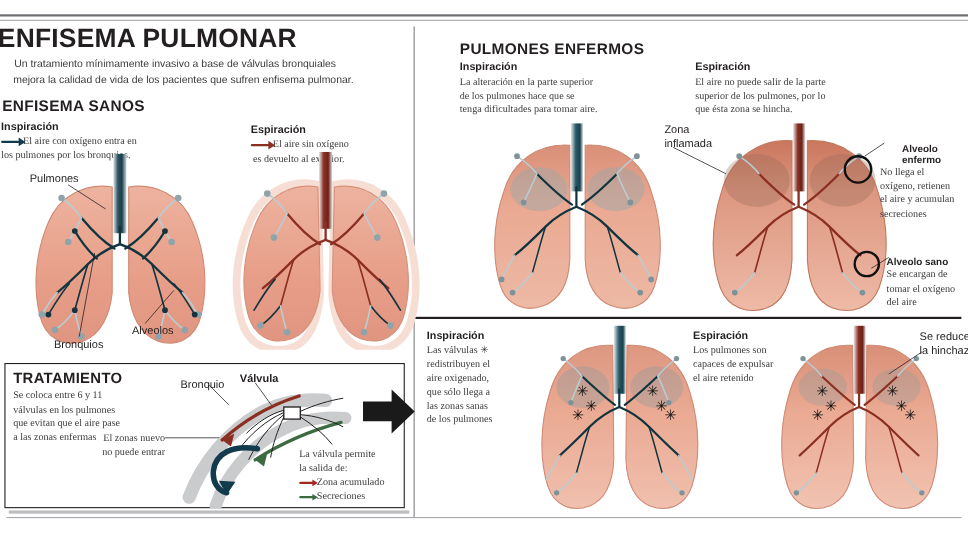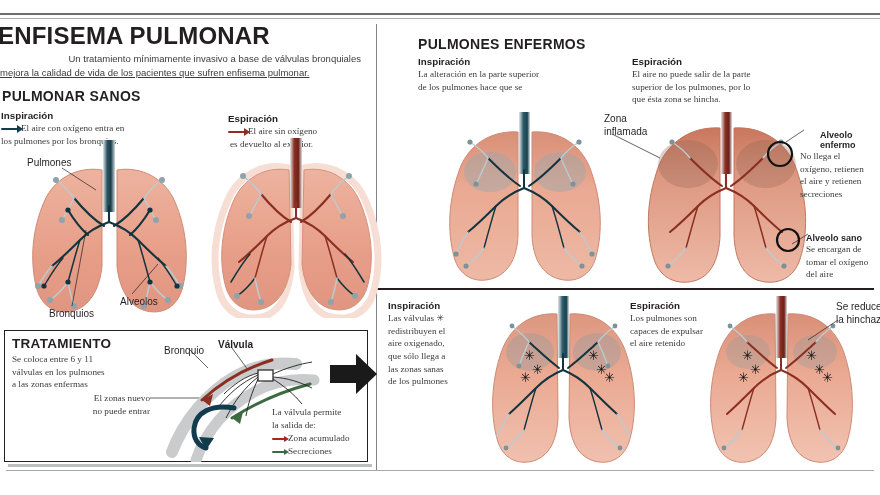--- a/index.html
+++ b/index.html
@@ -74,24 +74,24 @@
 <div class="page">
 
   <div class="rule-top"></div>
   <div class="rule-top2"></div>
 
   <div class="v-divider"></div>
   <div class="h-divider-right"></div>
   <div class="rule-bottom"></div>
 
   <div class="abs h1" style="left:-2px;top:24px;">ENFISEMA PULMONAR</div>
-  <div class="abs lede" style="left:1px;top:52px;width:360px;text-align:right;">Un tratamiento mínimamente invasivo a base de válvulas bronquiales</div>
-  <div class="abs lede" style="left:0px;top:66px;width:360px;text-decoration:underline;">mejora la calidad de vida de los pacientes que sufren enfisema pulmonar.</div>
-
-  <div class="abs h2" style="left:2px;top:88px;">PULMONAR SANOS</div>
+  <div class="abs lede" style="left:13px;top:52px;width:360px;">Un tratamiento mínimamente invasivo a base de válvulas bronquiales</div>
+  <div class="abs lede" style="left:12px;top:66px;width:360px;">mejora la calidad de vida de los pacientes que sufren enfisema pulmonar.</div>
+
+  <div class="abs h2" style="left:2px;top:88px;">ENFISEMA SANOS</div>
 
   <div class="abs" style="left:1px;top:110px;width:180px;">
     <div class="h3">Inspiración</div>
     <div class="body-sm">
       <span class="arrow">
         <span class="shaft" style="background:#123b4d;"></span>
         <span class="head" style="border-left:6px solid #123b4d;"></span>
       </span><span>El aire con oxígeno entra en</span>
     </div>
     <div class="body-sm">los pulmones por los bronquios.</div>
@@ -253,20 +253,21 @@
     </svg>
   </div>
 
   <div class="tx-box"></div>
   <div class="tx-shadow"></div>
 
   <div class="abs" style="left:12px;top:336px;width:150px;">
     <div style="font-size:13.5px;font-weight:bold;letter-spacing:.3px;">TRATAMIENTO</div>
     <div class="body-sm" style="margin-top:2px;">Se coloca entre 6 y 11</div>
     <div class="body-sm">válvulas en los pulmones</div>
+    <div class="body-sm">que evitan que el aire pase</div>
     <div class="body-sm">a las zonas enfermas</div>
   </div>
 
   <div class="abs" style="left:50px;top:392px;width:100px;text-align:right;">
     <div class="body-sm">El zonas nuevo</div>
     <div class="body-sm">no puede entrar</div>
   </div>
   <svg class="abs" style="left:150px;top:394px;" width="60" height="8">
     <path class="leader" d="M0 4 L58 4"></path>
   </svg>
@@ -333,20 +334,21 @@
   <svg class="big-arrow" viewBox="0 0 48 44">
     <polygon points="0,13 26,13 26,2 47,22 26,42 26,31 0,31" fill="#1a1a1a"></polygon>
   </svg>
 
   <div class="abs h2" style="left:418px;top:36px;">PULMONES ENFERMOS</div>
 
   <div class="abs" style="left:418px;top:56px;width:180px;">
     <div class="h3">Inspiración</div>
     <div class="body-sm">La alteración en la parte superior</div>
     <div class="body-sm">de los pulmones hace que se</div>
+    <div class="body-sm">tenga dificultades para tomar aire.</div>
   </div>
 
   <div class="abs" style="left:632px;top:56px;width:180px;">
     <div class="h3">Espiración</div>
     <div class="body-sm">El aire no puede salir de la parte</div>
     <div class="body-sm">superior de los pulmones, por lo</div>
     <div class="body-sm">que ésta zona se hincha.</div>
   </div>
 
   <div class="abs" style="left:438px;top:112px;">
@@ -458,21 +460,21 @@
 
       <circle cx="140" cy="42" r="12" fill="none" stroke="#111" stroke-width="2.2"></circle>
       <circle cx="148" cy="128" r="11" fill="none" stroke="#111" stroke-width="2.2"></circle>
     </svg>
   </div>
 
   <div class="abs" style="left:800px;top:130px;width:80px;">
     <div style="font-size:9px;font-weight:bold;margin-left:20px;">Alveolo enfermo</div>
     <div class="body-sm">No llega el</div>
     <div class="body-sm">oxígeno, retienen</div>
-    <div class="body-sm">el aire y retienen</div>
+    <div class="body-sm">el aire y acumulan</div>
     <div class="body-sm">secreciones</div>
   </div>
   <svg class="abs" style="left:786px;top:128px;" width="20" height="16">
     <path class="leader" d="M0 14 L18 2"></path>
   </svg>
 
   <div class="abs" style="left:806px;top:233px;width:76px;">
     <div style="font-size:9px;font-weight:bold;">Alveolo sano</div>
     <div class="body-sm">Se encargan de</div>
     <div class="body-sm">tomar el oxígeno</div>

